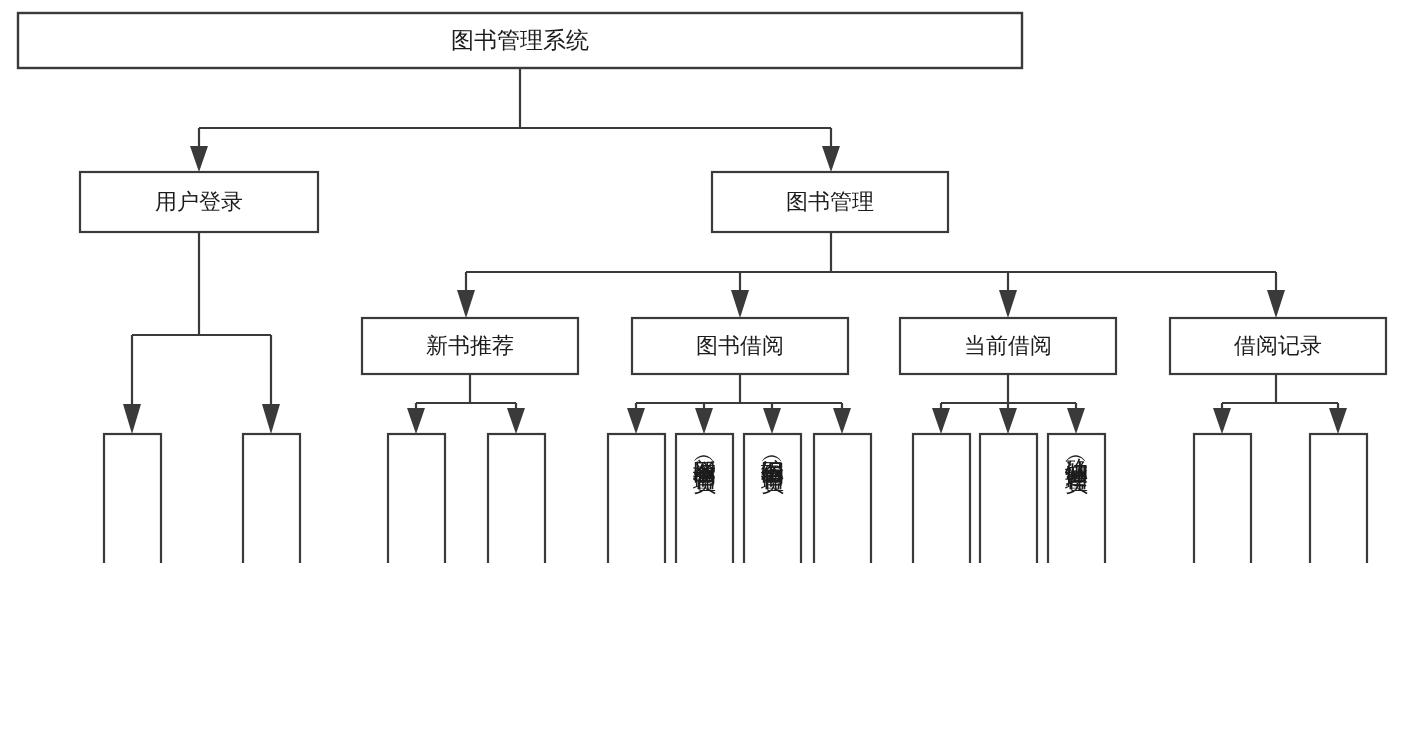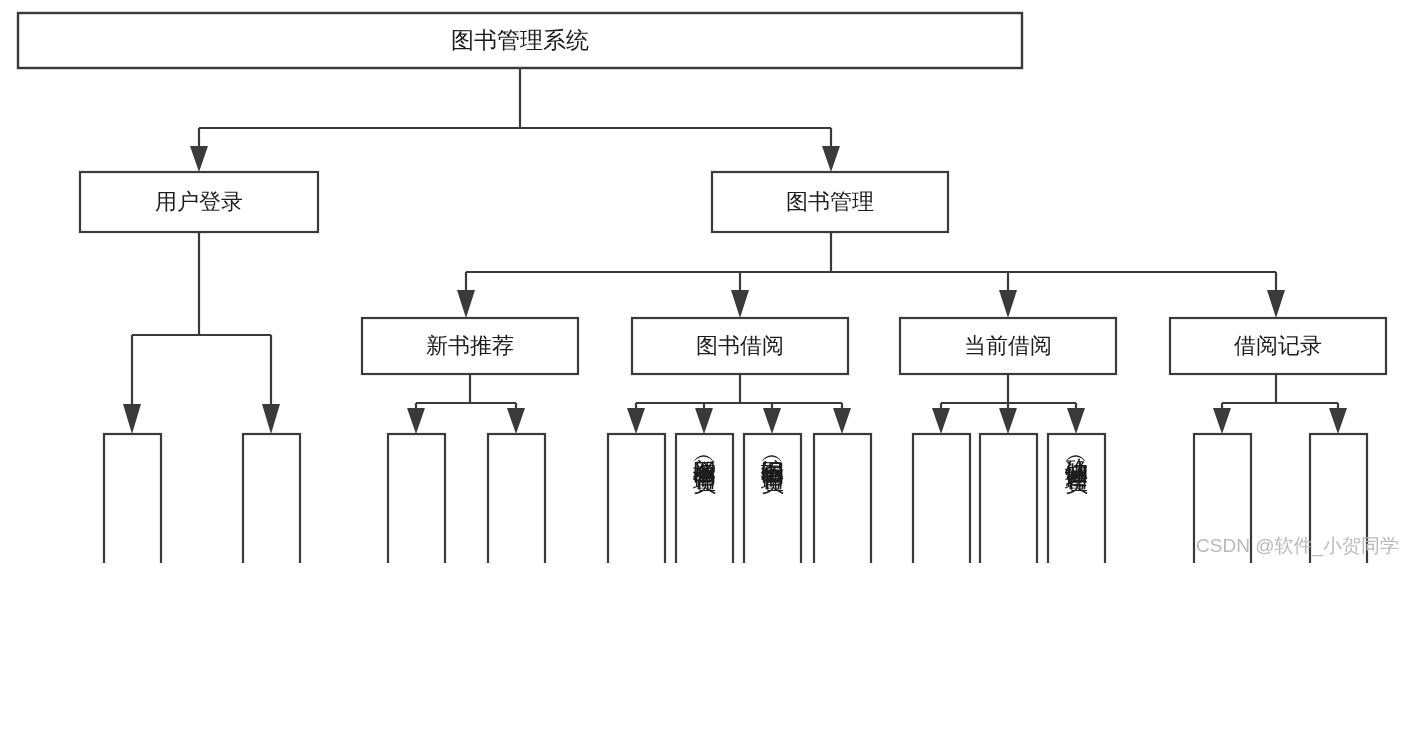--- a/index.html
+++ b/index.html
@@ -218,15 +218,14 @@
   <div class="vlabel" style="left:744px; top:440px; width:57px; height:290px; justify-content:flex-start;">编辑图书（管理员）</div>
   <div class="vlabel" style="left:814px; top:434px; width:57px; height:296px;">借阅图书</div>
 
   <div class="vlabel" style="left:913px; top:434px; width:57px; height:296px;">查询图书</div>
   <div class="vlabel" style="left:980px; top:434px; width:57px; height:296px;">归还图书</div>
   <div class="vlabel" style="left:1048px; top:440px; width:57px; height:290px; justify-content:flex-start;">确认归还（管理员）</div>
 
   <div class="vlabel" style="left:1194px; top:434px; width:57px; height:296px;">新增借阅记录</div>
   <div class="vlabel" style="left:1310px; top:434px; width:57px; height:296px;">查询借阅记录</div>
 
-  <div id="watermark">CSDN @软件_小贺同学</div>
 
 </div>
 
 </body></html>

